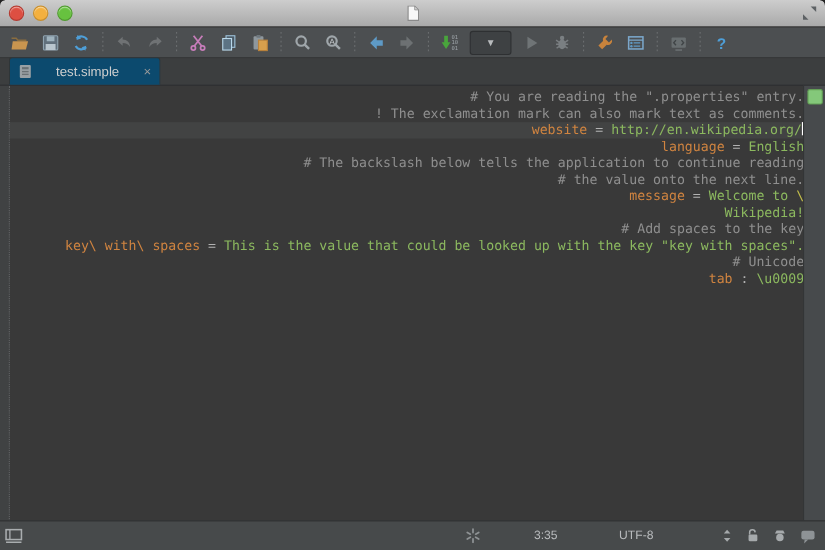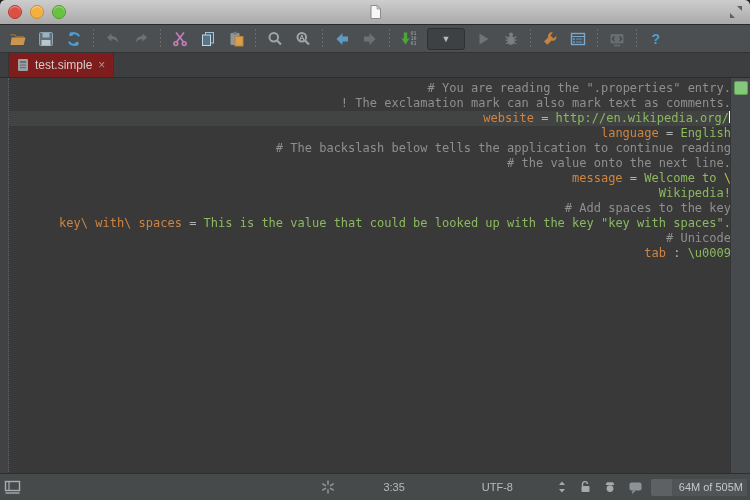--- a/index.html
+++ b/index.html
@@ -27,22 +27,22 @@
   .tb-btn.disabled{opacity:.85;}
   .tb-sep{width:1px;height:20px;margin:0 5px;
     background-image:linear-gradient(#6a6d6f 40%,rgba(0,0,0,0) 0%);
     background-size:1px 4px;background-repeat:repeat-y;}
   .combo{width:36px;height:20px;background:#3e4143;border:1px solid #2e3032;border-radius:3px;
     margin:0 4px;display:flex;align-items:center;justify-content:center;color:#b8bbbd;font-size:9px;}
 
   
   .tabbar{position:absolute;top:53px;left:0;right:0;height:24px;background:#3c3e3f;
     border-bottom:1px solid #2c2d2e;display:flex;align-items:flex-end;}
-  .tab{height:24px;margin-left:8px;background:#7f1d1d;border:1px solid #323435;border-bottom:none;
-    border-radius:3px 3px 0 0;display:flex;align-items:center;gap:6px;padding:0 8px;}
+  .tab{height:24px;margin-left:8px;background:#0c4a6e;border:1px solid #323435;border-bottom:none;
+    border-radius:3px 3px 0 0;display:flex;align-items:center;gap:22px;padding:0 8px;}
   .tab-label{font-size:12px;color:#cfcfcf;}
   .tab-close{font-size:12px;color:#9b9b9b;line-height:1;}
 
   
   .editor{position:absolute;top:78px;left:0;right:0;bottom:26px;background:var(--ed-bg,#393939);text-align:right;}
   .gutter{position:absolute;left:0;top:0;bottom:0;width:8px;background:#404243;
     border-right:1px dotted #616365;}
   .code{position:absolute;left:9px;top:0;right:19px;bottom:0;padding-top:3px;
     font-family:"DejaVu Sans Mono","Liberation Mono",monospace;font-size:12px;line-height:15px;
     white-space:pre;overflow:hidden;}
@@ -59,21 +59,21 @@
     border:1px solid #639e56;border-radius:2px;}
 
   
   .statusbar{position:absolute;left:0;right:0;bottom:0;height:26px;background:#474a4b;
     border-top:1px solid #2d2e2f;display:flex;align-items:center;
     font-size:11px;color:#b9bcbe;}
   .sb-left{display:flex;align-items:center;padding-left:4px;}
   .sb-right{margin-left:auto;display:flex;align-items:center;}
   .sb-item{display:flex;align-items:center;justify-content:center;}
   .sb-text{padding:0 4px;}
-  .gap48{margin-right:44px;} .gap52{margin-right:69px;} .gap40{margin-right:40px;}
+  .gap48{margin-right:44px;} .gap52{margin-right:48px;} .gap40{margin-right:58px;}
   .gap12{margin-right:11px;} .gap8{margin-right:8px;}
   .mem{position:relative;width:96px;height:17px;background:#505456;border-radius:2px;
     margin-right:3px;overflow:hidden;display:flex;align-items:center;justify-content:flex-end;}
   .mem-fill{position:absolute;left:0;top:0;bottom:0;width:22%;background:#5d6163;}
   .mem-text{position:relative;padding-right:4px;color:#c5c8ca;}
 </style>
 </head>
 <body>
 
 <div class="window">
@@ -343,19 +343,15 @@
             <path d="M2.5 5h9L10 2.2H4z" fill="#a6aaac"></path>
             <circle cx="7" cy="8.6" r="3.4" fill="#a6aaac"></circle>
           </svg>
       </span>
       <span class="sb-item gap8">
         <svg width="15" height="15" viewBox="0 0 15 15">
             <rect x="1.5" y="2.5" width="12" height="8" rx="2" fill="#8e9396"></rect>
             <path d="M4.5 10.5 4 14.2 7.8 10.5z" fill="#8e9396"></path>
           </svg>
       </span>
-      <span class="mem">
-        <span class="mem-fill"></span>
-        <span class="mem-text">64M of 505M</span>
-      </span>
     </div>
   </div>
 </div>
 
 </body></html>

